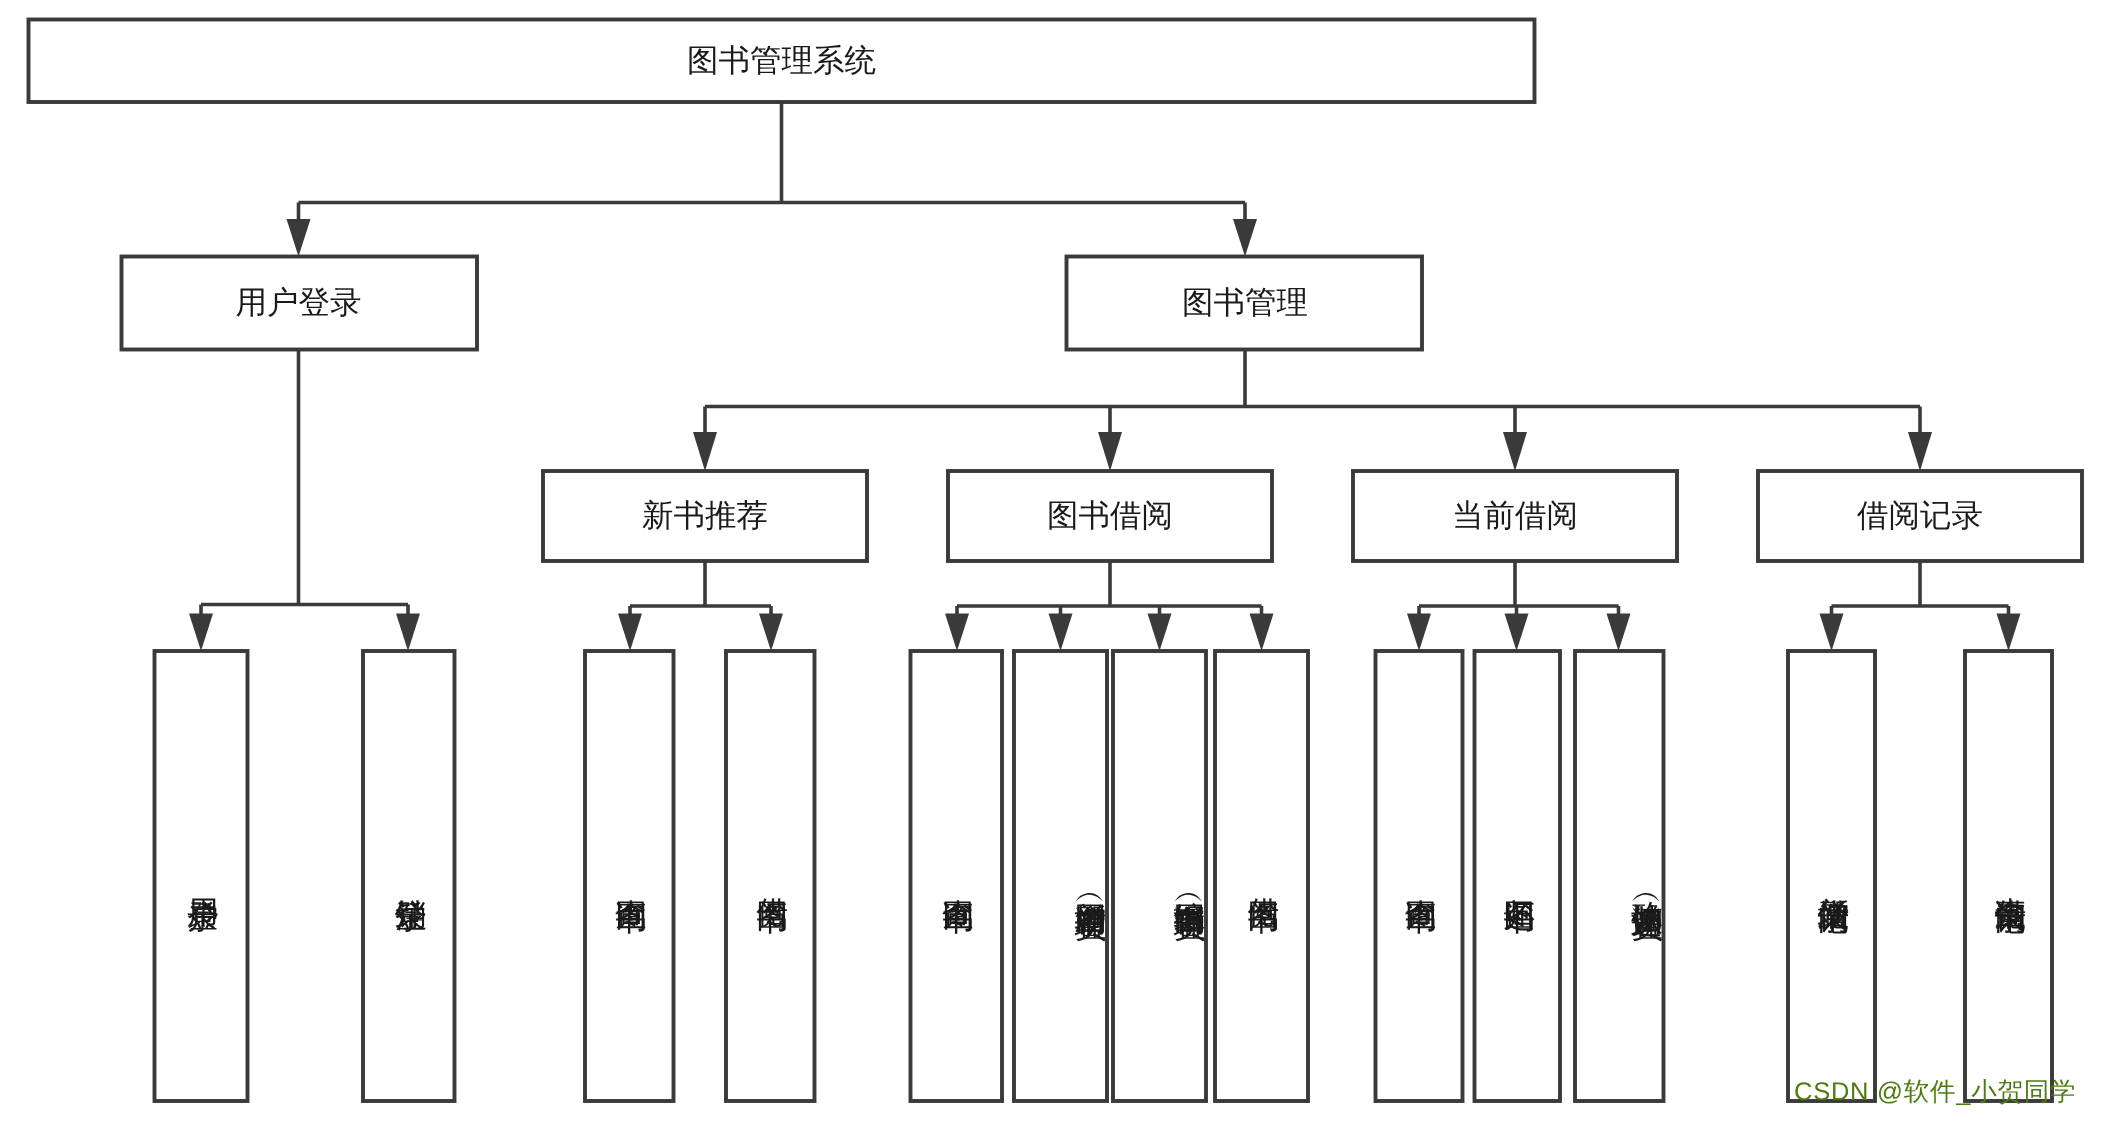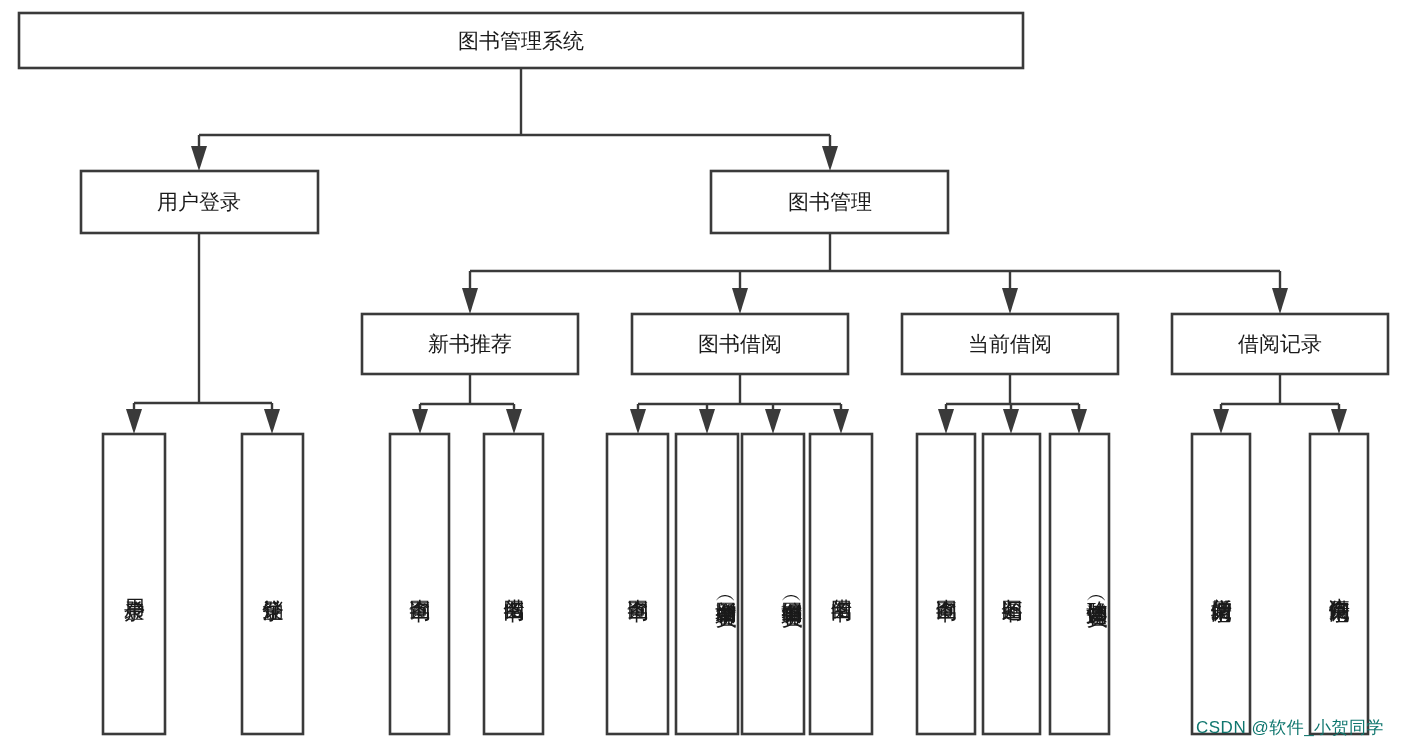--- a/index.html
+++ b/index.html
@@ -60,21 +60,21 @@
     align-items: center;
     justify-content: center;
     text-align: center;
     white-space: nowrap;
     pointer-events: none;
   }
   .watermark {
     position: absolute;
     font-family: "Liberation Sans", "DejaVu Sans", sans-serif;
     font-size: 17px;
-    color: #0f766e;
+    color: #4d7c0f;
     white-space: nowrap;
     letter-spacing: 0.5px;
   }
 </style>
 </head>
 <body>
 
 <div id="diagram-root">
 
   <svg class="flow" viewBox="0 0 1405 747">

